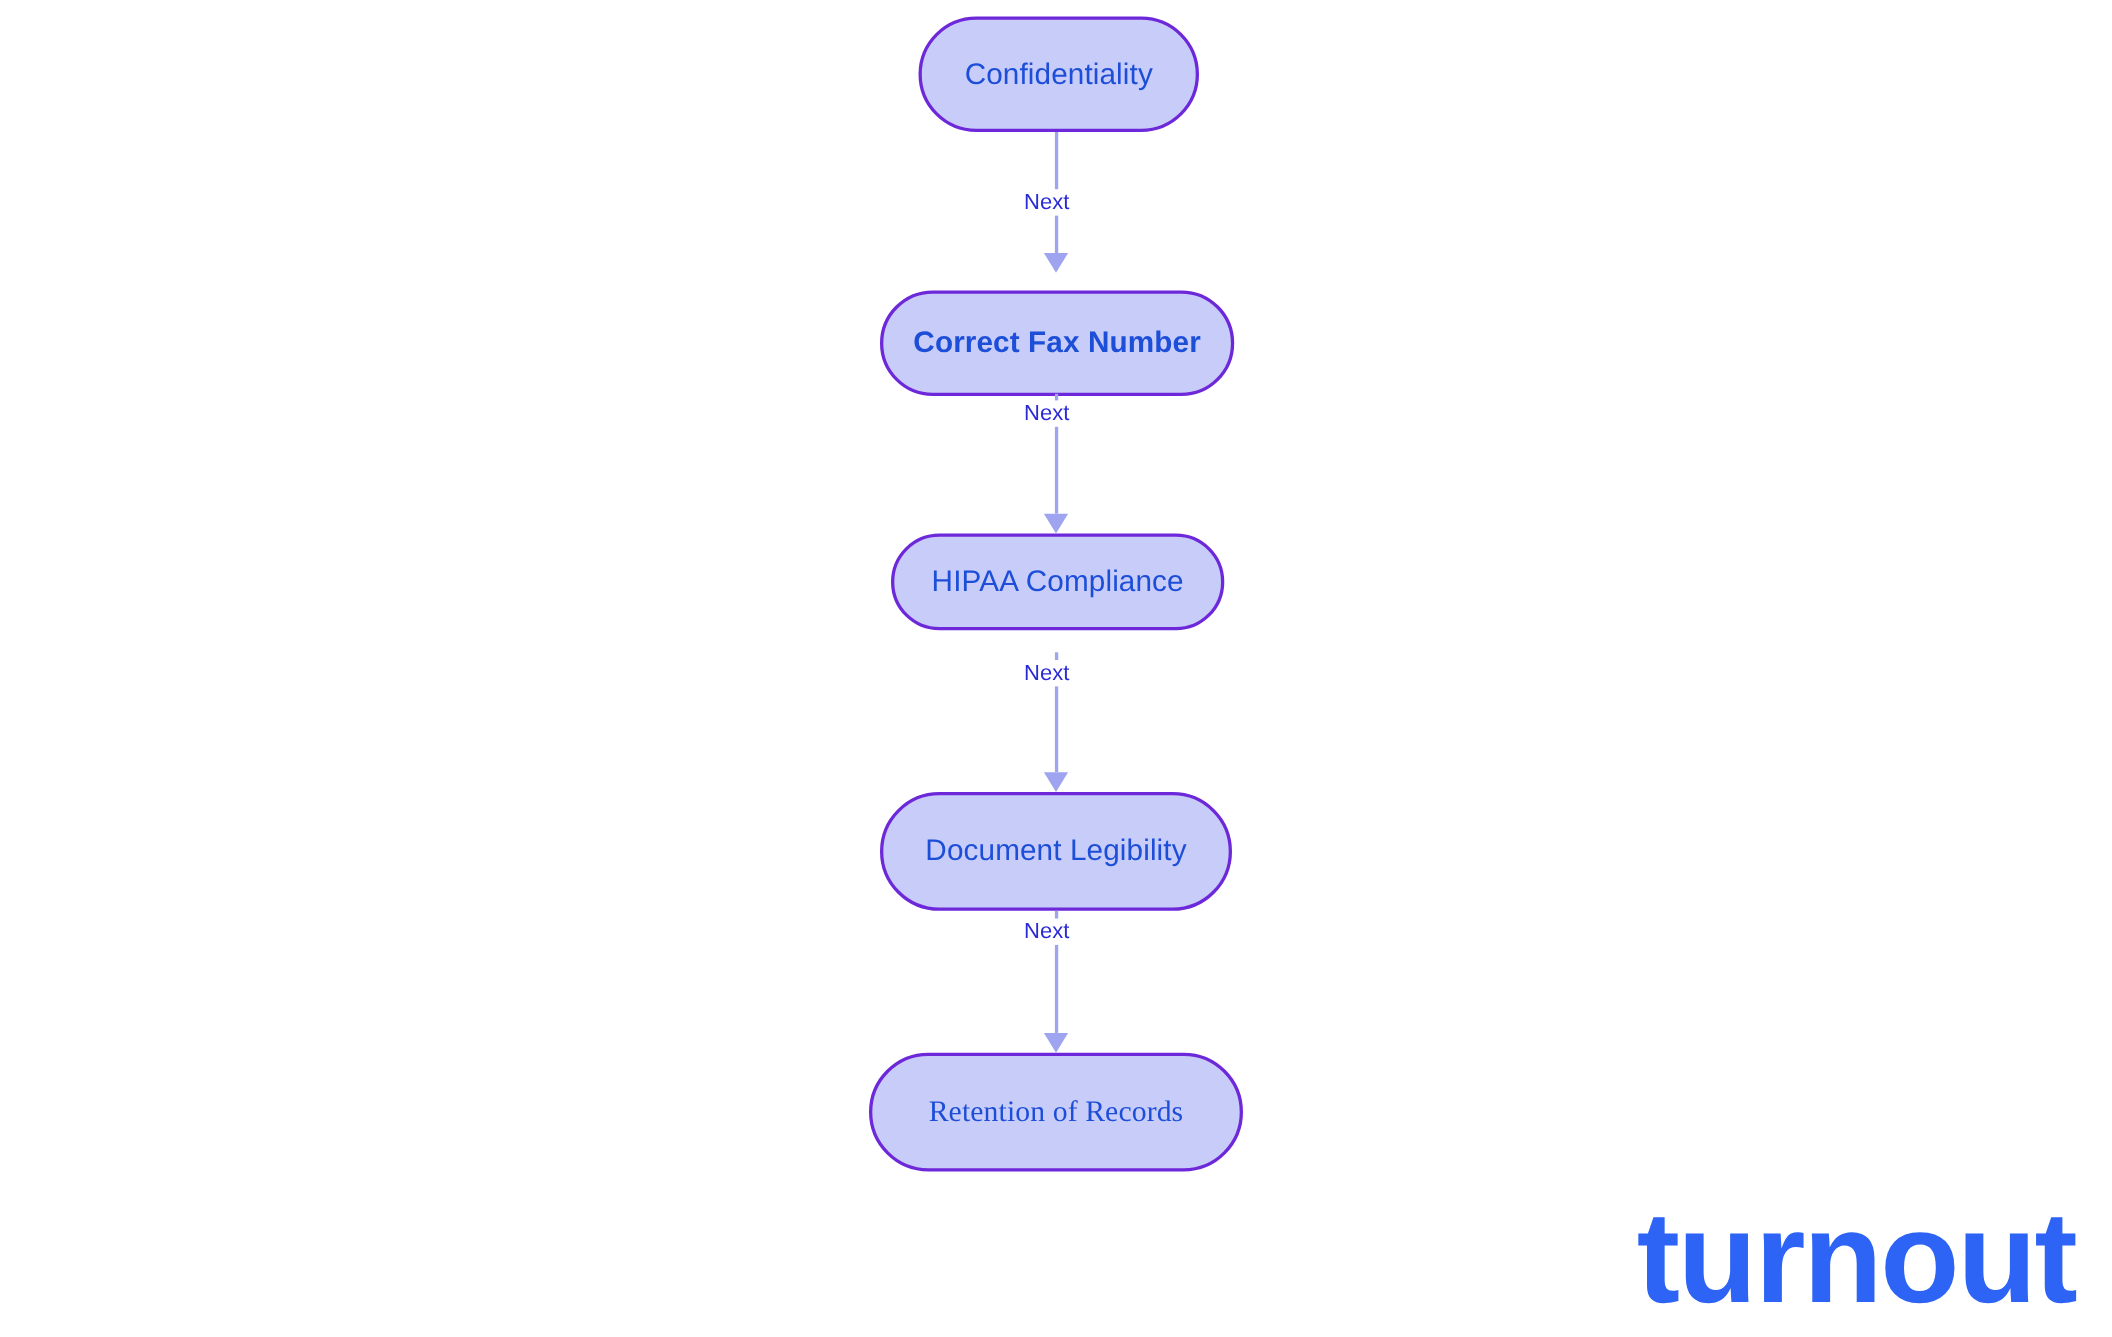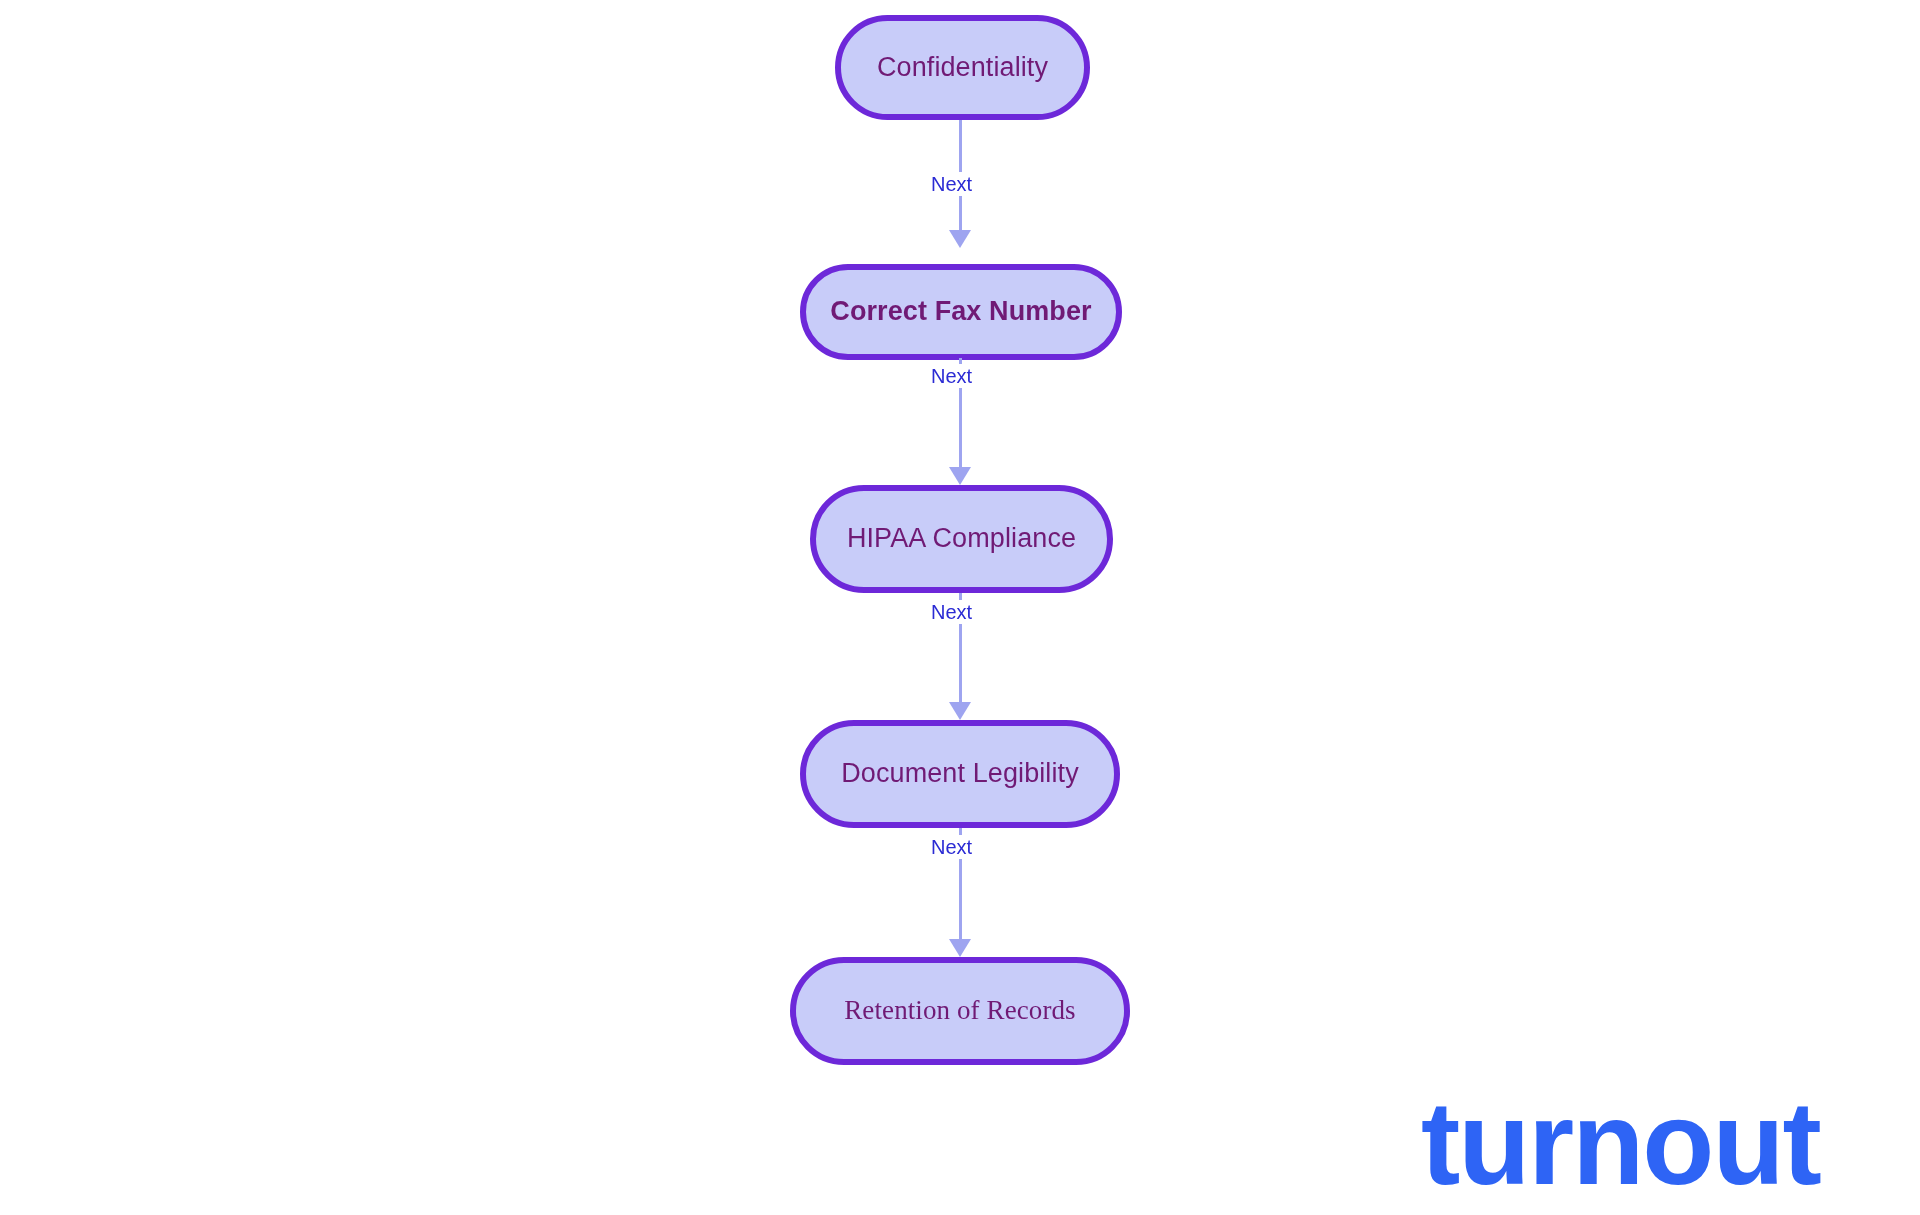--- a/index.html
+++ b/index.html
@@ -22,44 +22,44 @@
     top: 0;
     width: 1920px;
     height: 1215px;
   }
 
   
   .node {
     position: absolute;
     box-sizing: border-box;
     background: #c8ccf9;
-    border: 6px solid #6d28d9;
+    border: 3px solid #6d28d9;
     border-radius: 100px;
     display: flex;
     align-items: center;
     justify-content: center;
     text-align: center;
-    color: #701a75;
+    color: #1d4ed8;
     font-size: 27px;
     font-weight: 400;
     letter-spacing: 0.1px;
     line-height: 1.1;
     white-space: nowrap;
     user-select: none;
   }
 
   .node-label {
     display: block;
     pointer-events: none;
   }
 
   
   #node-0 { left: 835px; top: 15px;  width: 255px; height: 105px; }
   #node-1 { left: 800px; top: 264px; width: 322px; height: 96px; font-weight: bold; }
-  #node-2 { left: 810px; top: 485px; width: 303px; height: 108px; }
+  #node-2 { left: 810px; top: 485px; width: 303px; height: 88px; }
   #node-3 { left: 800px; top: 720px; width: 320px; height: 108px; }
   #node-4 { left: 790px; top: 957px; width: 340px; height: 108px; font-family: Liberation Serif, serif; }
 
   
   .edge-line {
     position: absolute;
     width: 3px;
     background: #9ea4f0;
     left: 959px;
   }
@@ -100,21 +100,21 @@
   #edge-label-2 { left: 925px; top: 600px; }
 
   
   #edge-line-3  { top: 828px; height: 111px; }
   #edge-arrow-3 { top: 939px; }
   #edge-label-3 { left: 925px; top: 835px; }
 
   
   #brand-logo {
     position: absolute;
-    left: 1421px;
+    left: 1488px;
     top: 1088px;
     width: 420px;
     height: 118px;
     display: flex;
     align-items: center;
     justify-content: center;
   }
   #brand-logo svg { display: block; }
 </style>
 </head>

